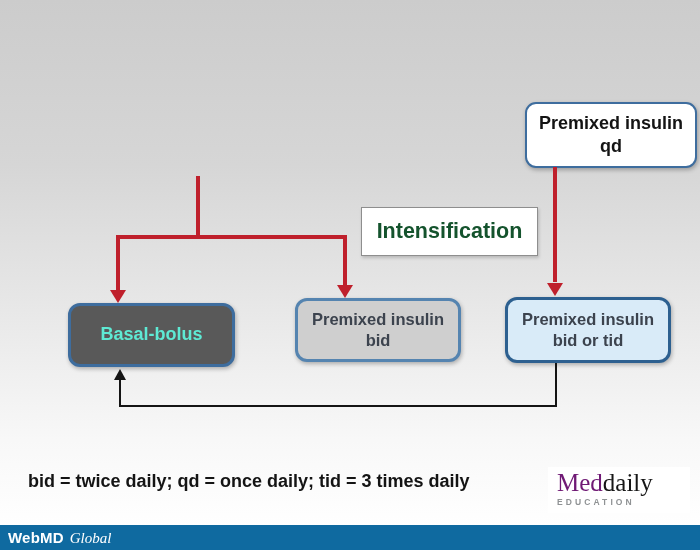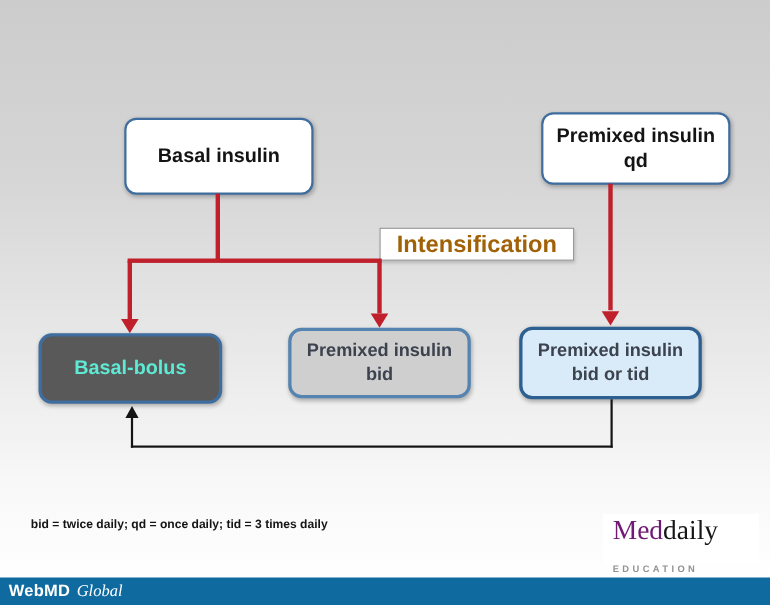--- a/index.html
+++ b/index.html
@@ -9,20 +9,21 @@
   .slide {
     position:relative; width:700px; height:550px; overflow:hidden;
     background:linear-gradient(to bottom, #cccccc 0%, #d6d6d6 30%, #e9e9e9 58%, #f8f8f8 80%, #ffffff 96%);
   }
 
   .node {
     position:absolute; display:flex; flex-direction:column;
     align-items:center; justify-content:center; text-align:center;
     font-weight:bold; line-height:1.28;
     box-shadow:1px 2px 4px rgba(0,0,0,0.28);
+    margin-left:33px;
   }
   .node-top {
     background:#ffffff; border:2px solid #3e6d9e; border-radius:11px;
     color:#141414; font-size:18px;
   }
   #node-basal       { left:113px; top:107px; width:172px; height:70px; }
   #node-premixed-qd { left:492px; top:102px; width:172px; height:66px; }
 
   #node-basal-bolus {
     left:35px; top:303px; width:167px; height:64px;
@@ -34,24 +35,24 @@
     background:#cfcfcf; border:3px solid #5584b0; border-radius:12px;
     color:#3c434e; font-size:16.5px;
   }
   #node-premixed-bid-tid {
     left:472px; top:297px; width:166px; height:66px;
     background:#d9ebf8; border:3px solid #2d6090; border-radius:12px;
     color:#3c434e; font-size:16.5px;
   }
 
   .intensification {
-    position:absolute; left:345px; top:207px; width:177px; height:30px;
+    position:absolute; left:361px; top:207px; width:177px; height:49px;
     background:#ffffff; border:1px solid #8e8e8e;
     display:flex; align-items:center; justify-content:center;
-    color:#a16207; font-weight:bold; font-size:21.5px;
+    color:#14532d; font-weight:bold; font-size:21.5px;
     box-shadow:1px 2px 3px rgba(0,0,0,0.18);
   }
 
   .line { position:absolute; background:#bf202c; }
   .line-black { position:absolute; background:#141414; }
 
   #edge-basal-stem   { left:196px; top:176px; width:4px;  height:61px; }
   #edge-branch-h     { left:116px; top:235px; width:231px; height:4px; }
   #edge-branch-left  { left:116px; top:237px; width:4px;  height:53px; }
   #edge-branch-right { left:343px; top:237px; width:4px;  height:48px; }
@@ -70,53 +71,50 @@
   #fb-h       { left:119px; top:405px; width:438px; height:2px; }
   #fb-left-v  { left:119px; top:380px; width:2px; height:27px; }
   .arrow-up-black {
     position:absolute; width:0; height:0; left:114px; top:369px;
     border-left:6px solid transparent; border-right:6px solid transparent;
     border-bottom:11px solid #141414;
   }
 
   .footnote {
     position:absolute; left:28px; top:471px;
-    font-size:11px; font-weight:bold; color:#141414;
+    font-size:18px; font-weight:bold; color:#141414;
   }
 
   .medscape-logo {
     position:absolute; left:548px; top:467px; width:142px; height:46px;
     background:#ffffff; padding:3px 8px 0 9px;
   }
   .medscape-word { font-family:"Liberation Serif", serif; font-size:25px; line-height:1.05; }
   .medscape-word .med   { color:#701a75; }
   .medscape-word .scape { color:#161616; }
   .medscape-education {
     font-size:8.5px; font-weight:bold; letter-spacing:3.1px;
-    color:#8f9294; margin-top:16px;
+    color:#8f9294; margin-top:1px;
   }
 
   .footer-bar {
     position:absolute; left:0; top:525px; width:700px; height:25px;
     background:#0f6aa0; display:flex; align-items:center;text-align:right;
   }
   .footer-text { margin-left:8px; color:#ffffff; font-size:15px; }
   .footer-text .webmd { font-weight:bold; letter-spacing:0.2px; }
   .footer-text .global {
     font-family:"Liberation Serif", serif; font-style:italic; margin-left:6px;
   }
 </style>
 </head>
 <body>
 
 <div class="slide">
 
-  <div class="node node-top" id="node-basal">
-    <span>Basal insulin</span>
-  </div>
 
   <div class="node node-top" id="node-premixed-qd">
     <span>Premixed insulin</span>
     <span>qd</span>
   </div>
 
   <div class="intensification">
     <span>Intensification</span>
   </div>
 

